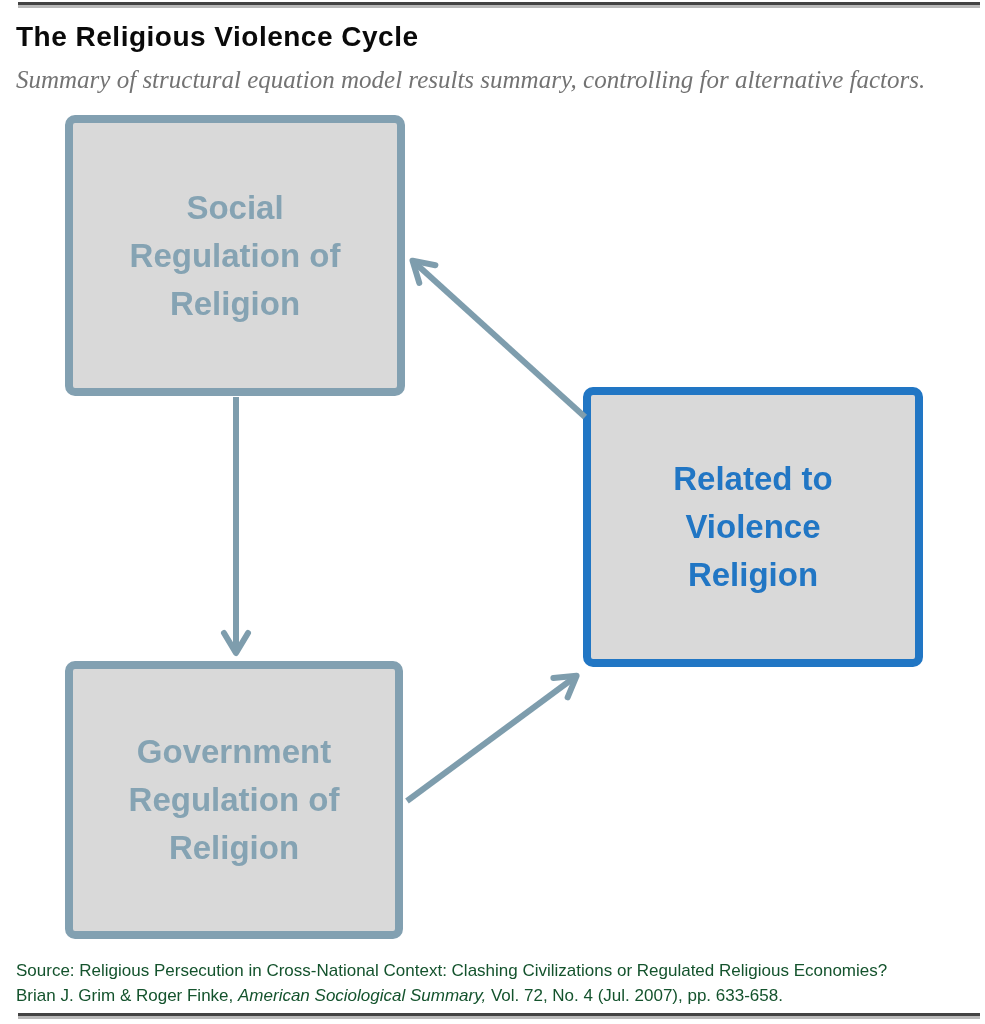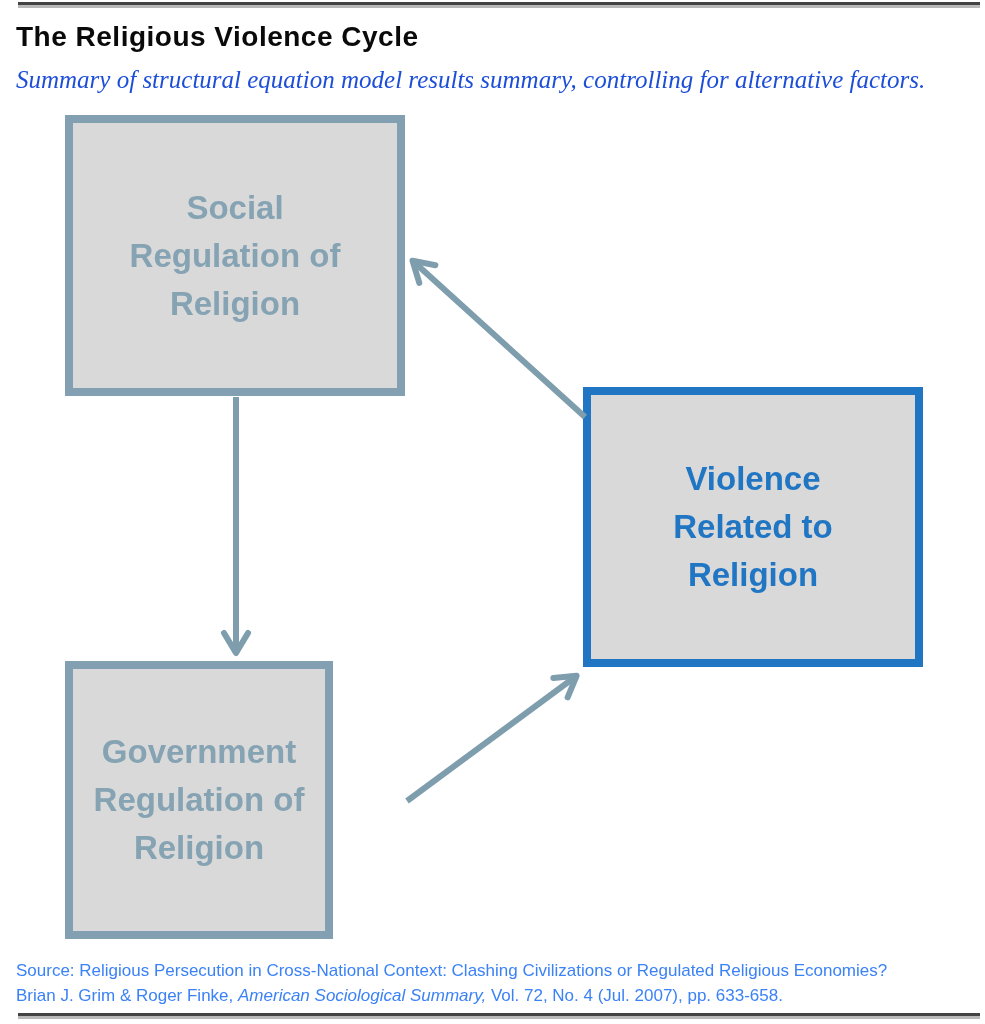--- a/index.html
+++ b/index.html
@@ -31,42 +31,43 @@
     color: #0a0a0a;
     white-space: nowrap;
   }
   .subtitle {
     position: absolute;
     left: 16px;
     top: 66px;
     font-family: "Liberation Serif", serif;
     font-style: italic;
     font-size: 25px;
-    color: #1d4ed8;
+    color: #737373;
     white-space: nowrap;
   }
   .node {
     position: absolute;
     background: #d9d9d9;
     display: flex;
     align-items: center;
     justify-content: center;
     text-align: center;
+    border-radius: 10px;
   }
   .node .node-label {
     font-weight: bold;
     font-size: 33px;
     line-height: 48px;
   }
   .node-social {
     left: 65px; top: 115px; width: 340px; height: 281px;
     border: 8px solid #82a0b1;
   }
   .node-government {
-    left: 65px; top: 661px; width: 268px; height: 278px;
+    left: 65px; top: 661px; width: 338px; height: 278px;
     border: 8px solid #82a0b1;
   }
   .node-social .node-label, .node-government .node-label { color: #85a3b3; }
   .node-violence {
     left: 583px; top: 387px; width: 340px; height: 280px;
     border: 8px solid #2176c4;
   }
   .node-violence .node-label { color: #2176c4; }
   #arrow-layer {
     position: absolute;
@@ -74,21 +75,21 @@
     width: 985px;
     height: 1024px;
     pointer-events: none;
   }
   .source {
     position: absolute;
     left: 16px;
     top: 958px;
     font-size: 17px;
     line-height: 25px;
-    color: #3b82f6;
+    color: #14532d;
     white-space: nowrap;
   }
   .source .italic { font-style: italic; }
 </style>
 </head>
 <body>
 
 <div class="page">
 
   <div class="rule top"></div>
@@ -107,22 +108,22 @@
   <div class="node node-government">
     <div class="node-label">
       <div>Government</div>
       <div>Regulation of</div>
       <div>Religion</div>
     </div>
   </div>
 
   <div class="node node-violence">
     <div class="node-label">
+      <div>Related to</div>
       <div>Violence</div>
-      <div>Related to</div>
       <div>Religion</div>
     </div>
   </div>
 
   <svg id="arrow-layer" viewBox="0 0 985 1024" xmlns="http://www.w3.org/2000/svg">
     <defs>
       <marker id="chevron-arrowhead" markerUnits="userSpaceOnUse" markerWidth="36" markerHeight="36" refX="26" refY="18" orient="auto">
         <path class="chevron-path" d="M8,6 L28,18 L8,30" fill="none" stroke="#7e9dad" stroke-width="6" stroke-linecap="round" stroke-linejoin="round"></path>
       </marker>
     </defs>

